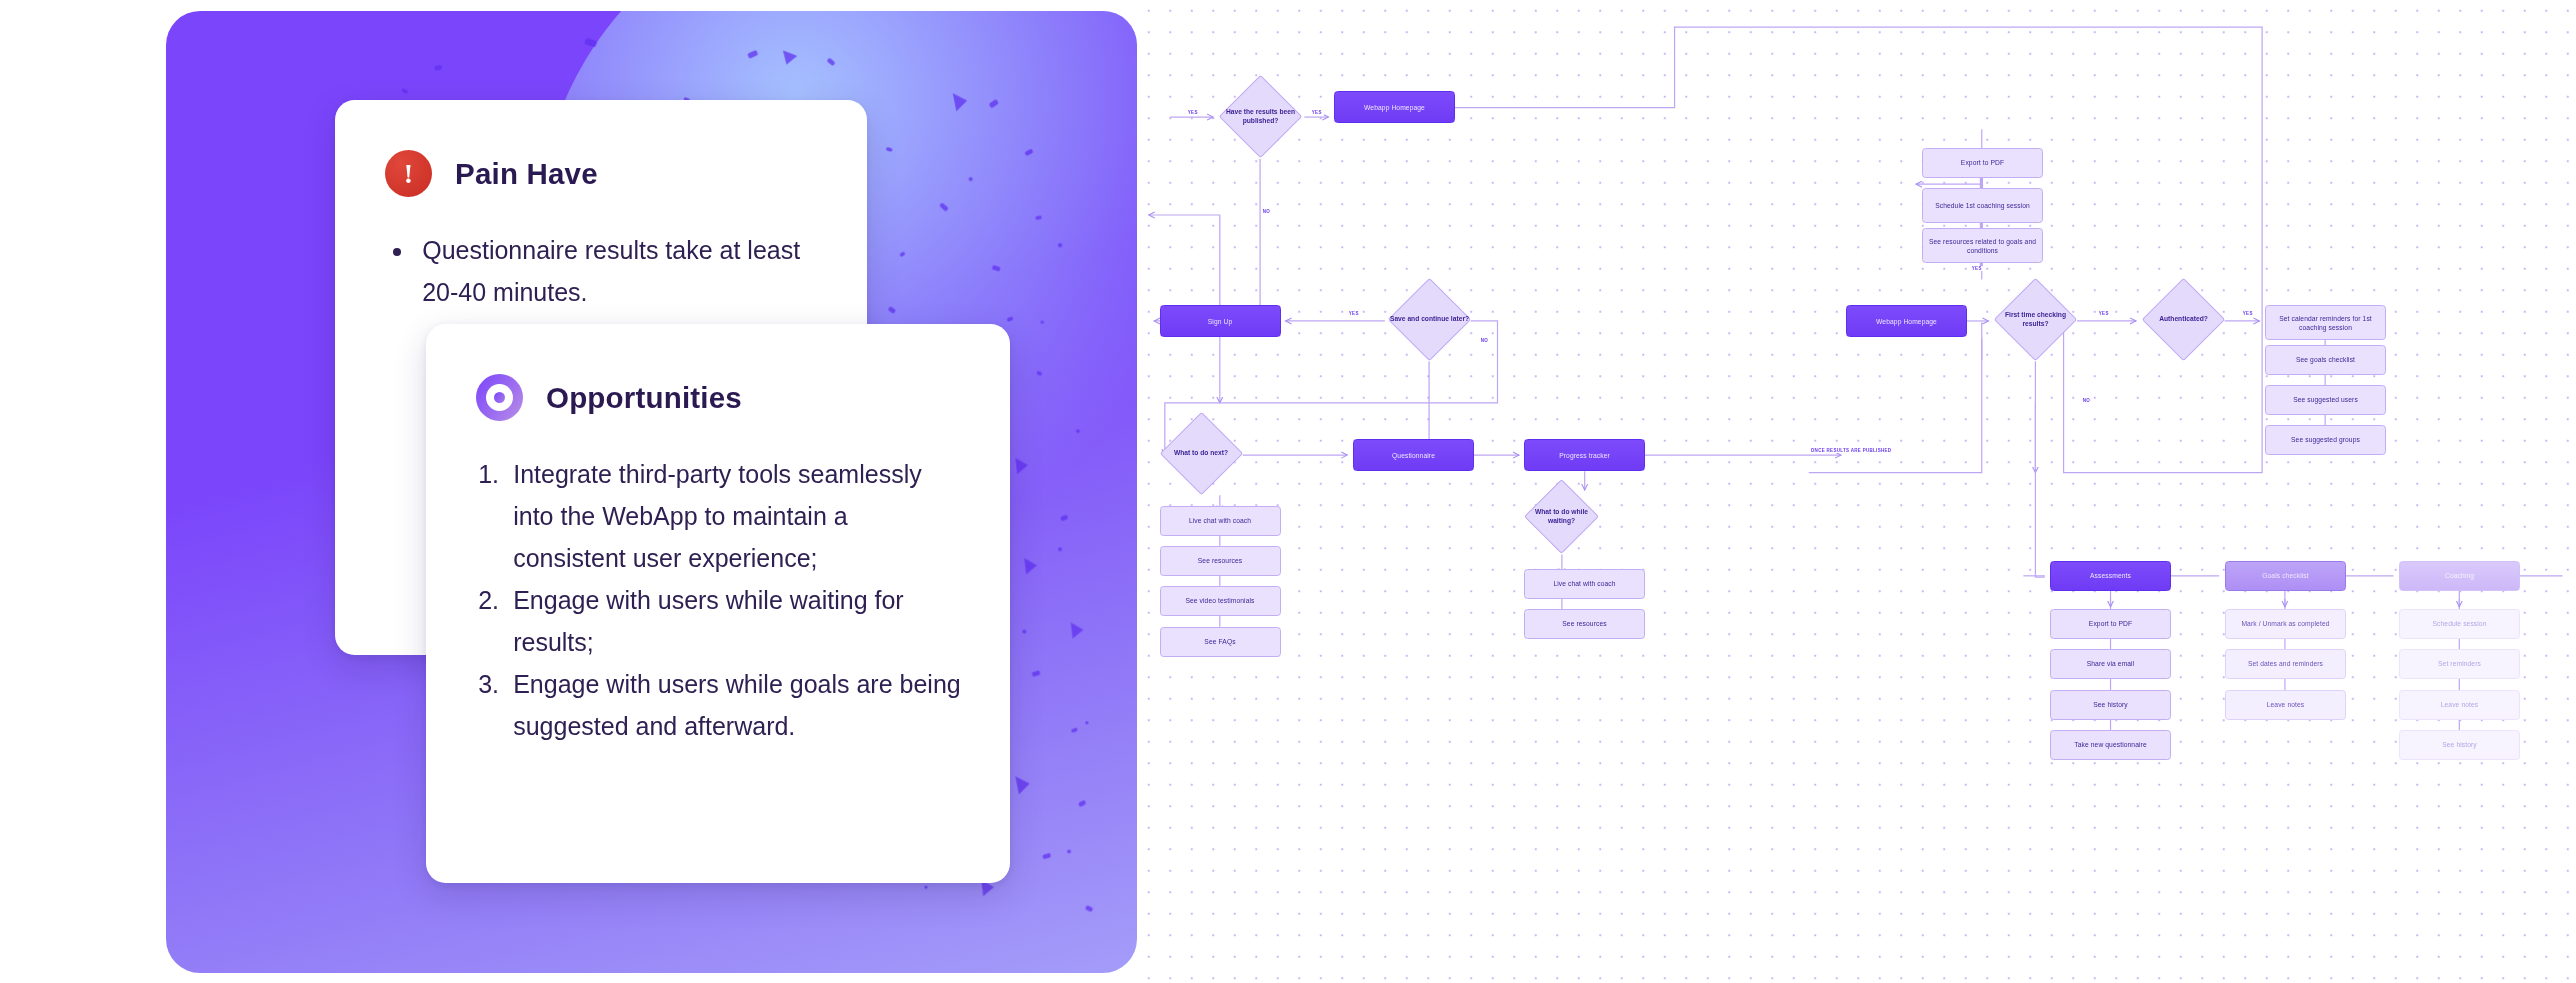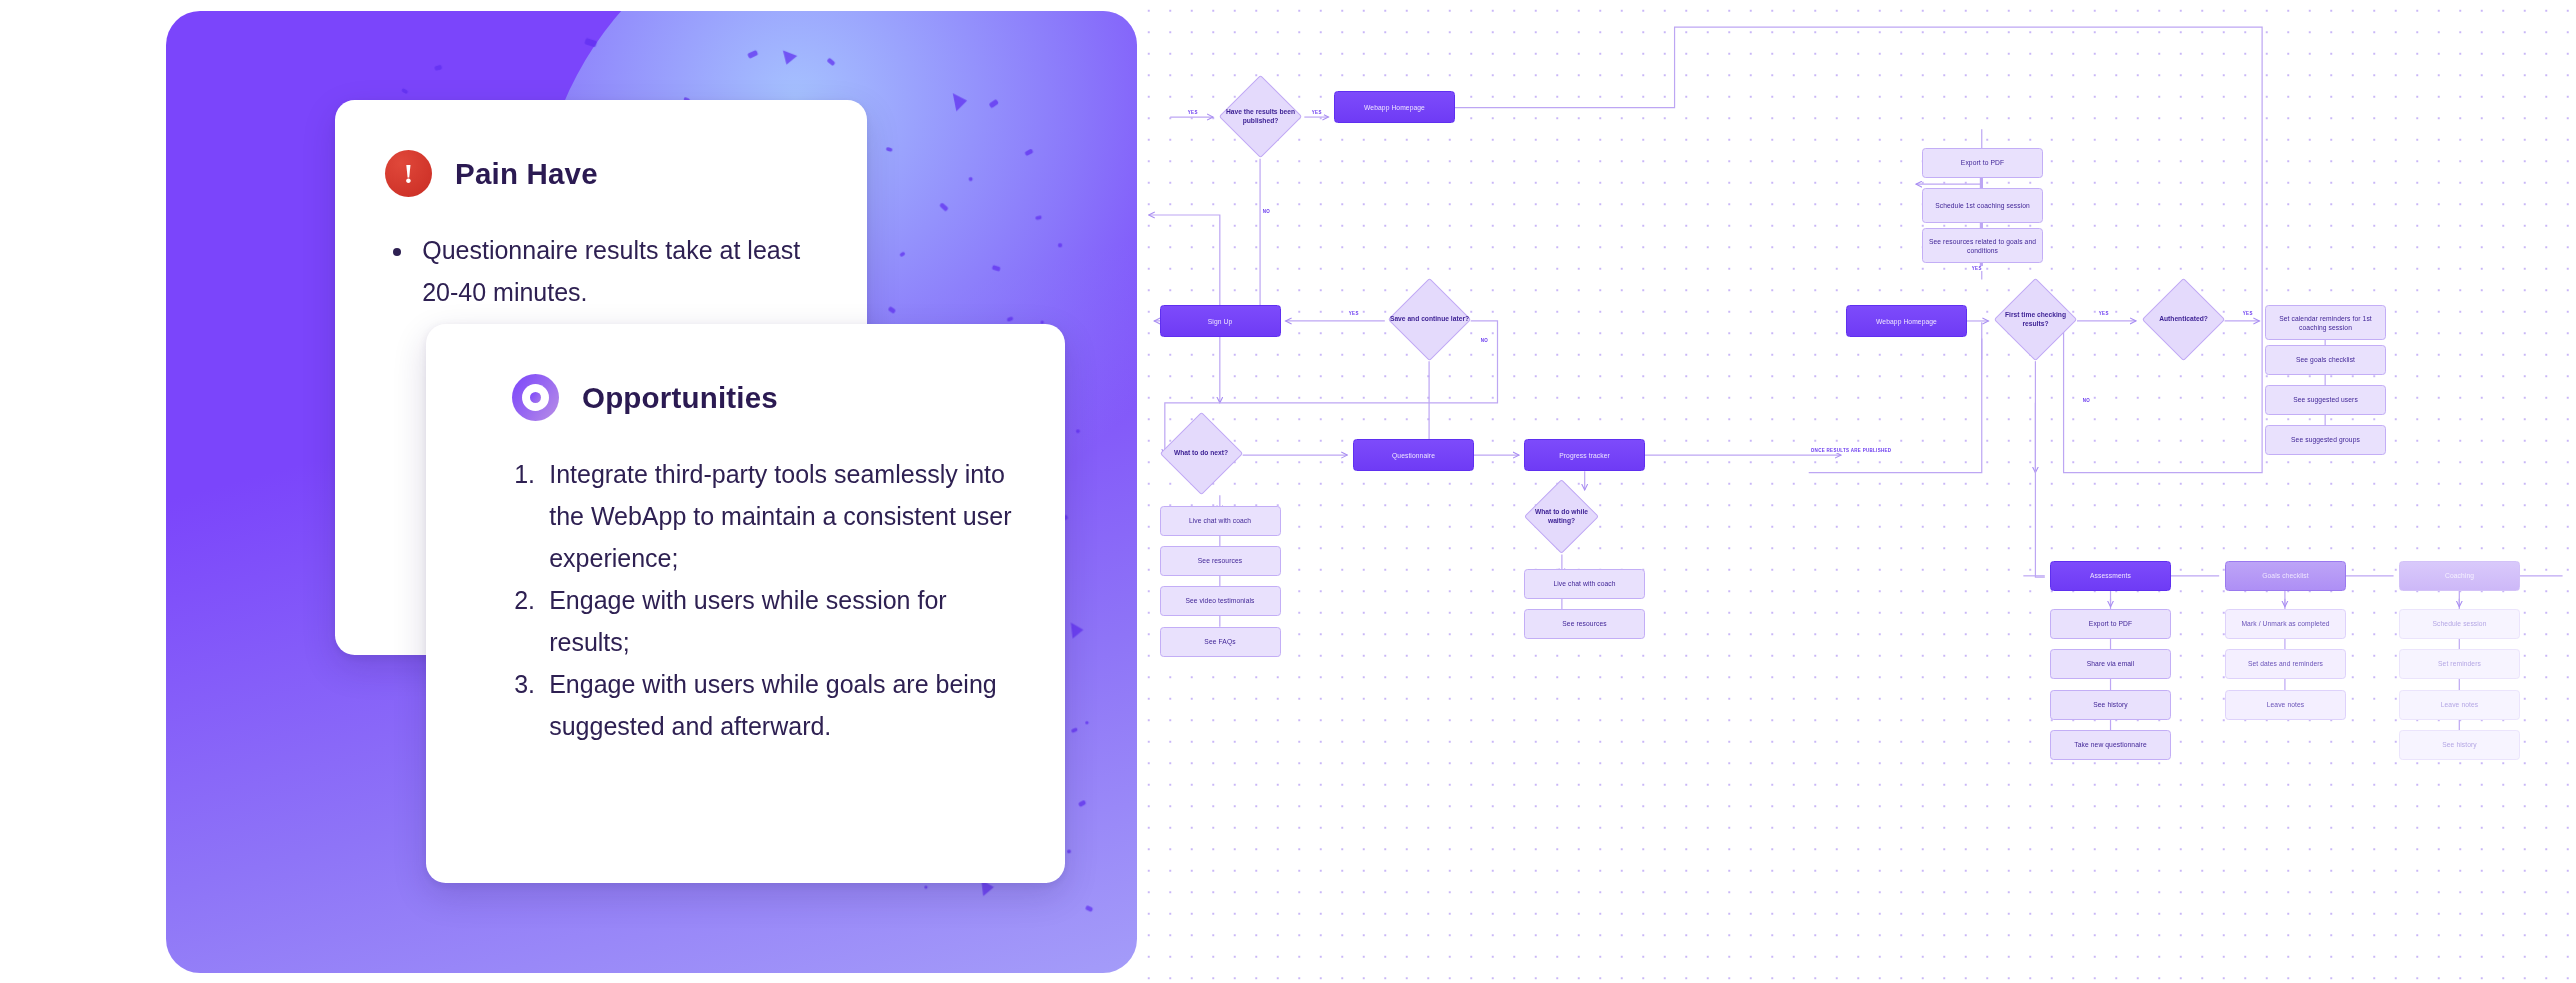--- a/index.html
+++ b/index.html
@@ -28,21 +28,21 @@
   }
   .confetti { position: absolute; inset: 0; pointer-events: none; }
 
   
   .card {
     position: absolute; background: #fff;
     border-radius: 19.7px;
     box-shadow: 0 12.5px 34px rgba(40,20,90,.16), 0 2.7px 9px rgba(40,20,90,.08);
   }
   .card-pain { left: 335px; top: 100px; width: 532px; height: 555px; z-index: 3; }
-  .card-opp  { left: 426px; top: 324px; width: 639px; height: 559px; z-index: 4; padding-left: 36px; }
+  .card-opp  { left: 426px; top: 324px; width: 584px; height: 559px; z-index: 4; }
 
   .card-head { display: flex; align-items: center; gap: 23px; padding: 50px 0 0 50px; }
   .card-title { font-size: 29.5px; font-weight: bold; color: #2b1a52; letter-spacing: 0.2px; }
 
   .icon-warn {
     width: 47px; height: 47px; border-radius: 50%;
     background: radial-gradient(circle at 34% 28%, #e0483a 0%, #d0342a 70%, #c32f25 100%);
     display: flex; align-items: center; justify-content: center;
     color: #fff; font-size: 28px; font-weight: bold; line-height: 1;
     flex: 0 0 auto; font-family: "Liberation Serif", serif;
@@ -215,21 +215,21 @@
       <div class="icon-target">
         <span class="ring">
           <span class="dot"></span>
         </span>
       </div>
       <div class="card-title">Opportunities</div>
     </div>
     <div class="card-body">
       <ol>
         <li>Integrate third-party tools seamlessly into the WebApp to maintain a consistent user experience;</li>
-        <li>Engage with users while session for results;</li>
+        <li>Engage with users while waiting for results;</li>
         <li>Engage with users while goals are being suggested and afterward.</li>
       </ol>
     </div>
   </div>
 
   <div class="flow-wrap">
     <svg class="flow-svg" width="1438" height="984" viewBox="0 0 1072 733">
       <defs>
         <marker id="ah" markerWidth="6" markerHeight="6" refX="5" refY="3" orient="auto">
           <path d="M0,0.5 L5,3 L0,5.5" fill="none" stroke="#a98ef2" stroke-width="0.9"></path>

